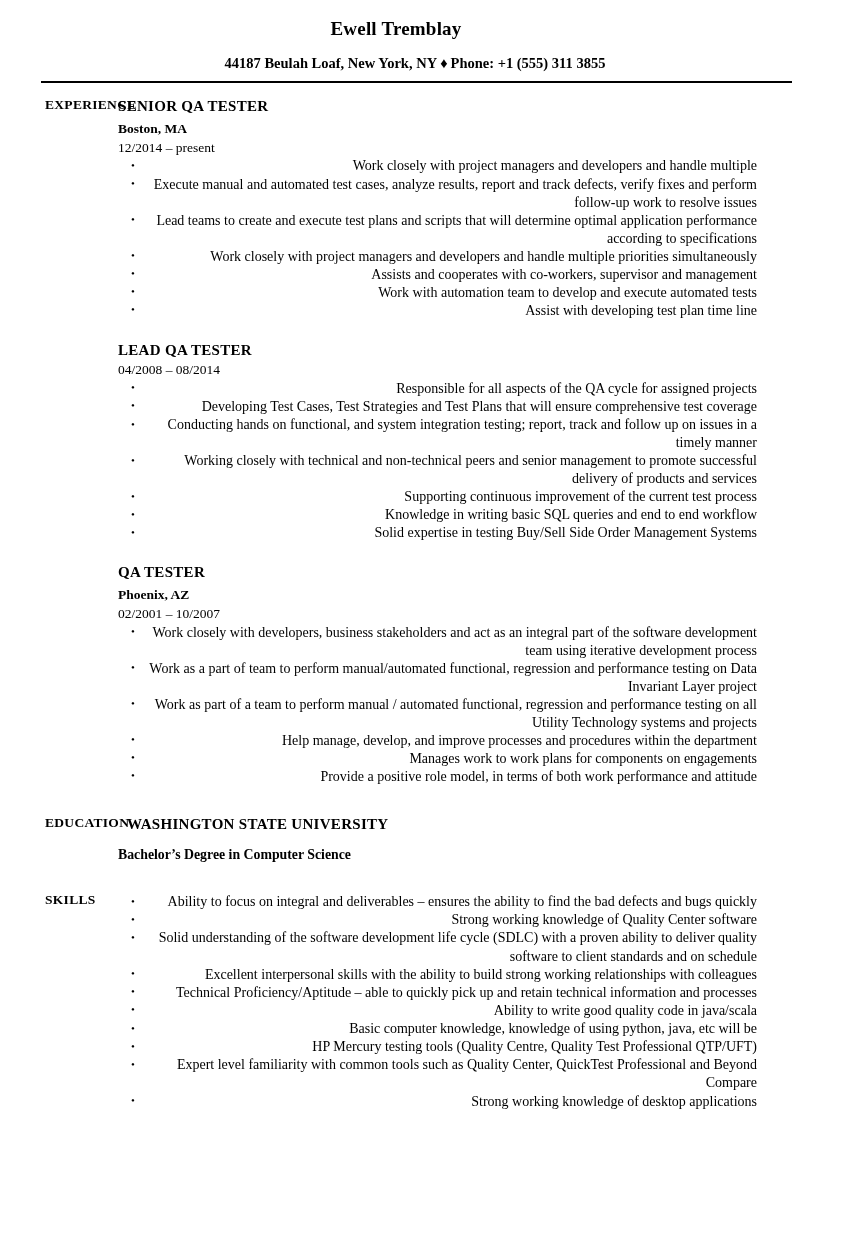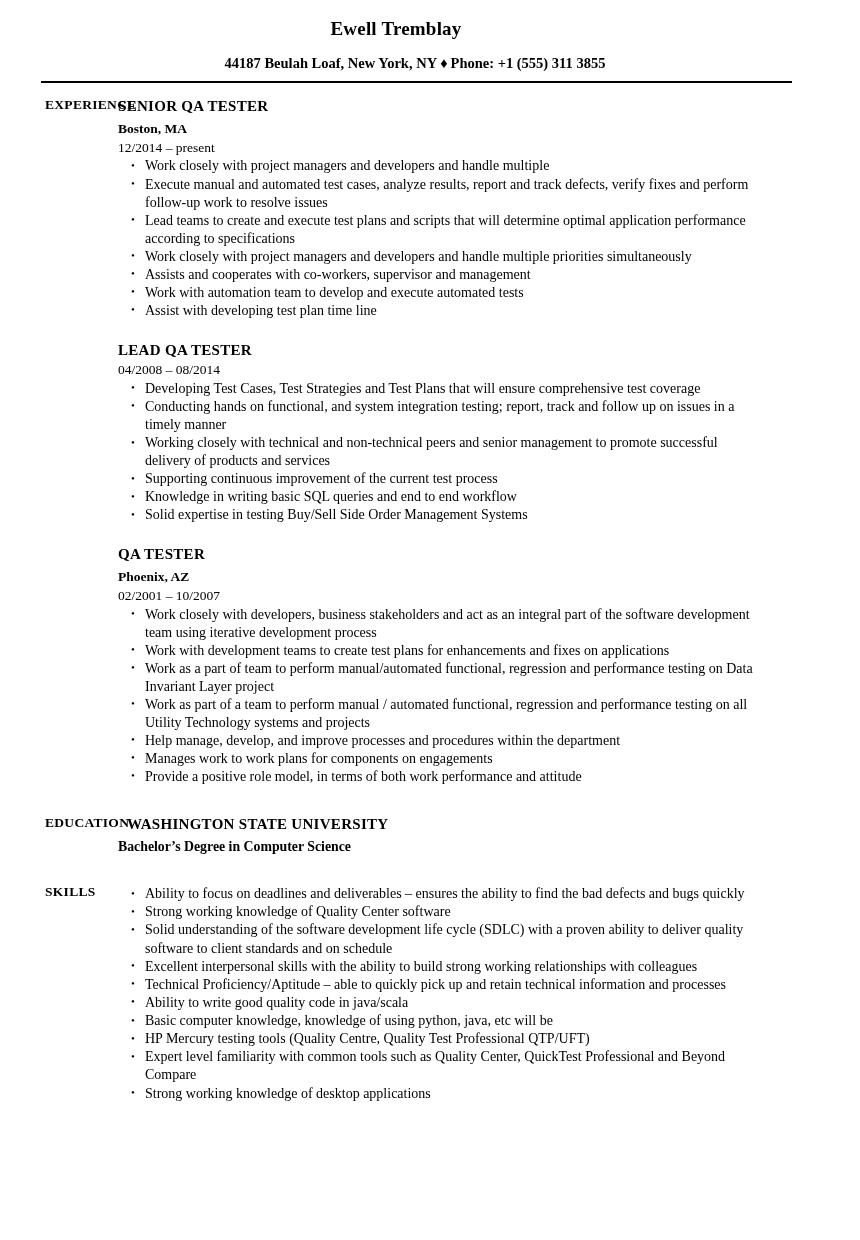--- a/index.html
+++ b/index.html
@@ -105,21 +105,21 @@
     list-style: none;
     margin: 1px 0 0 0;
     padding: 0;
   }
   ul.bullets li {
     position: relative;
     font-size: 14px;
     line-height: 1.29;
     padding-left: 27px;
     margin: 0;
-    text-align: left;
+    text-align: right;
   }
   ul.bullets li::before {
     content: "\2022";
     position: absolute;
     left: 13px;
     top: -0.5px;
     font-size: 11px;
     line-height: 1.55;
   }
 
@@ -128,21 +128,21 @@
     font-size: 15px;
     font-weight: bold;
     letter-spacing: 0.3px;
     line-height: 1.3;
     margin-left: 9px;
   }
   .edu-degree {
     font-size: 13.8px;
     font-weight: bold;
     line-height: 1.35;
-    margin-top: 3px;
+    margin-top: 11px;
   }
 
   
   #skills-section ul.bullets li {
     line-height: 1.295;
   }
 </style>
 </head>
 <body>
 
@@ -172,36 +172,36 @@
           <li>Assists and cooperates with co-workers, supervisor and management</li>
           <li>Work with automation team to develop and execute automated tests</li>
           <li>Assist with developing test plan time line</li>
         </ul>
       </div>
 
       <div class="job">
         <div class="job-title">LEAD QA TESTER</div>
         <div class="job-dates">04/2008 – 08/2014</div>
         <ul class="bullets">
+          <li>Responsible for all aspects of the QA cycle for assigned projects</li>
           <li>Developing Test Cases, Test Strategies and Test Plans that will ensure comprehensive test coverage</li>
           <li>Conducting hands on functional, and system integration testing; report, track and follow up on issues in a timely manner</li>
           <li>Working closely with technical and non-technical peers and senior management to promote successful delivery of products and services</li>
           <li>Supporting continuous improvement of the current test process</li>
           <li>Knowledge in writing basic SQL queries and end to end workflow</li>
           <li>Solid expertise in testing Buy/Sell Side Order Management Systems</li>
         </ul>
       </div>
 
       <div class="job">
         <div class="job-title">QA TESTER</div>
         <div class="job-location">Phoenix, AZ</div>
         <div class="job-dates">02/2001 – 10/2007</div>
         <ul class="bullets">
           <li>Work closely with developers, business stakeholders and act as an integral part of the software development team using iterative development process</li>
-          <li>Work with development teams to create test plans for enhancements and fixes on applications</li>
           <li>Work as a part of team to perform manual/automated functional, regression and performance testing on Data Invariant Layer project</li>
           <li>Work as part of a team to perform manual / automated functional, regression and performance testing on all Utility Technology systems and projects</li>
           <li>Help manage, develop, and improve processes and procedures within the department</li>
           <li>Manages work to work plans for components on engagements</li>
           <li>Provide a positive role model, in terms of both work performance and attitude</li>
         </ul>
       </div>
 
     </div>
   </div>
@@ -211,21 +211,21 @@
     <div class="section-body">
       <div class="edu-school">WASHINGTON STATE UNIVERSITY</div>
       <div class="edu-degree">Bachelor’s Degree in Computer Science</div>
     </div>
   </div>
 
   <div class="section" id="skills-section">
     <div class="section-label">SKILLS</div>
     <div class="section-body">
       <ul class="bullets">
-        <li>Ability to focus on deadlines and deliverables – ensures the ability to find the bad defects and bugs quickly</li>
+        <li>Ability to focus on integral and deliverables – ensures the ability to find the bad defects and bugs quickly</li>
         <li>Strong working knowledge of Quality Center software</li>
         <li>Solid understanding of the software development life cycle (SDLC) with a proven ability to deliver quality software to client standards and on schedule</li>
         <li>Excellent interpersonal skills with the ability to build strong working relationships with colleagues</li>
         <li>Technical Proficiency/Aptitude – able to quickly pick up and retain technical information and processes</li>
         <li>Ability to write good quality code in java/scala</li>
         <li>Basic computer knowledge, knowledge of using python, java, etc will be</li>
         <li>HP Mercury testing tools (Quality Centre, Quality Test Professional QTP/UFT)</li>
         <li>Expert level familiarity with common tools such as Quality Center, QuickTest Professional and Beyond Compare</li>
         <li>Strong working knowledge of desktop applications</li>
       </ul>

